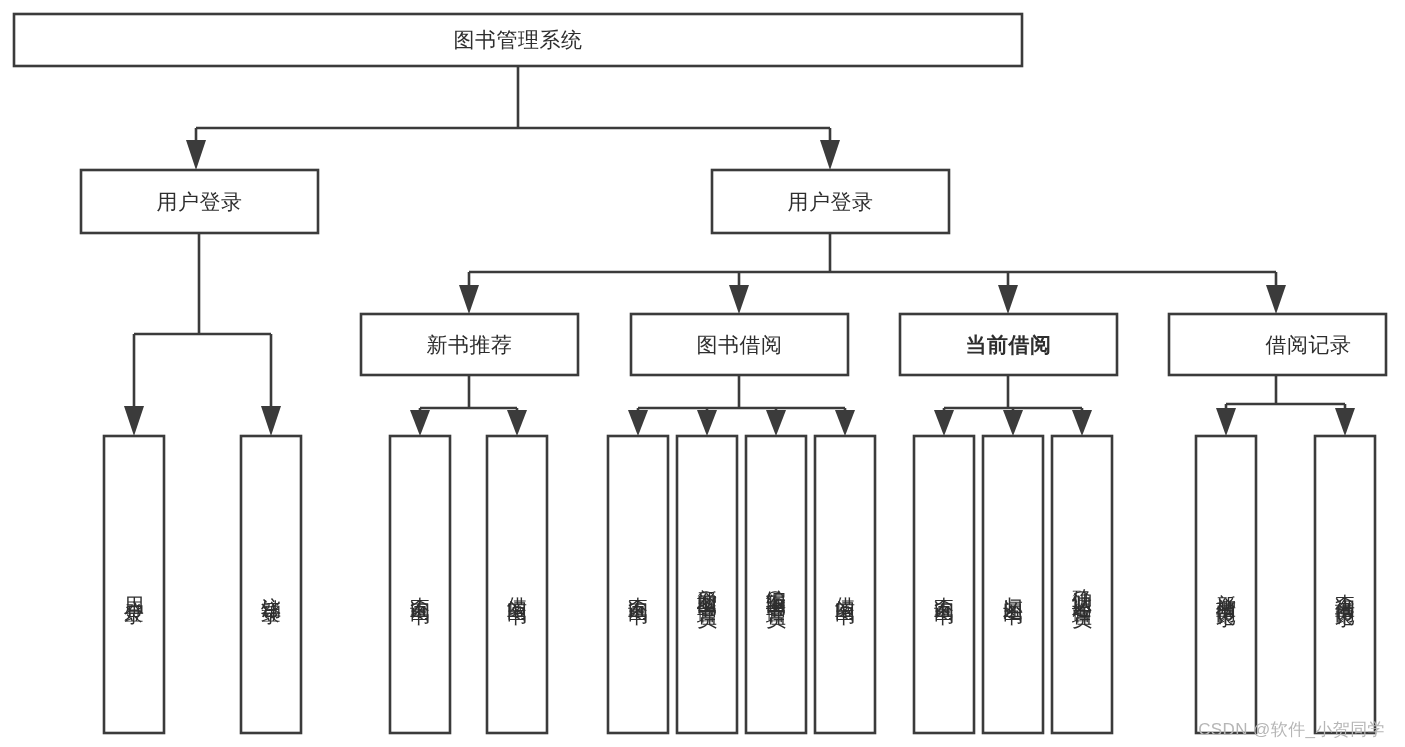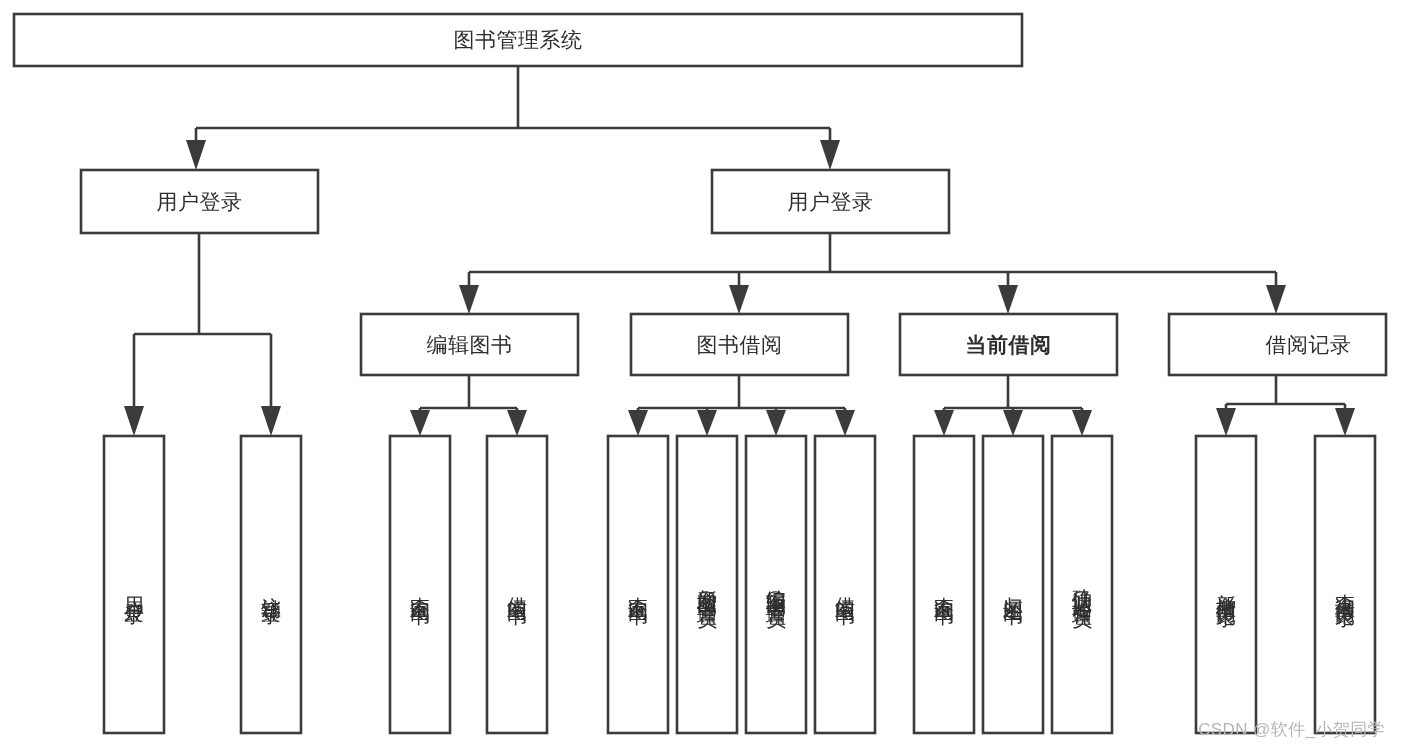--- a/index.html
+++ b/index.html
@@ -171,21 +171,21 @@
       <rect class="node-box" x="1196" y="436" width="60" height="297"></rect>
       <rect class="node-box" x="1315" y="436" width="60" height="297"></rect>
     </g>
   </svg>
 
   <div class="node-label horizontal" style="left:14px;  top:14px;  width:1008px; height:52px;">图书管理系统</div>
 
   <div class="node-label horizontal" style="left:81px;  top:170px; width:237px; height:63px;">用户登录</div>
   <div class="node-label horizontal" style="left:712px; top:170px; width:237px; height:63px;">用户登录</div>
 
-  <div class="node-label horizontal" style="left:361px;  top:314px; width:217px; height:61px;">编辑图书</div>
+  <div class="node-label horizontal" style="left:361px;  top:314px; width:217px; height:61px;">新书推荐</div>
   <div class="node-label horizontal" style="left:631px;  top:314px; width:217px; height:61px;">图书借阅</div>
   <div class="node-label horizontal" style="left:900px;  top:314px; width:217px; height:61px;font-weight:bold;">当前借阅</div>
   <div class="node-label horizontal" style="left:1200px; top:314px; width:217px; height:61px;">借阅记录</div>
 
   <div class="node-label vertical" style="left:104px;  top:436px; width:60px; height:297px;">用户登录</div>
   <div class="node-label vertical" style="left:241px;  top:436px; width:60px; height:297px;">注销登录</div>
   <div class="node-label vertical" style="left:390px;  top:436px; width:60px; height:297px;">查询图书</div>
   <div class="node-label vertical" style="left:487px;  top:436px; width:60px; height:297px;">借阅图书</div>
   <div class="node-label vertical" style="left:608px;  top:436px; width:60px; height:297px;">查询图书</div>
   <div class="node-label vertical" style="left:677px;  top:436px; width:60px; height:297px;">新增图书（管理员）</div>

